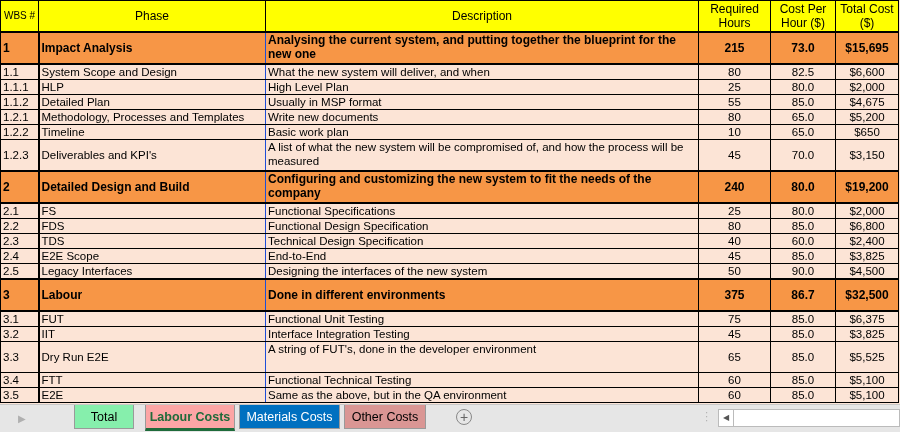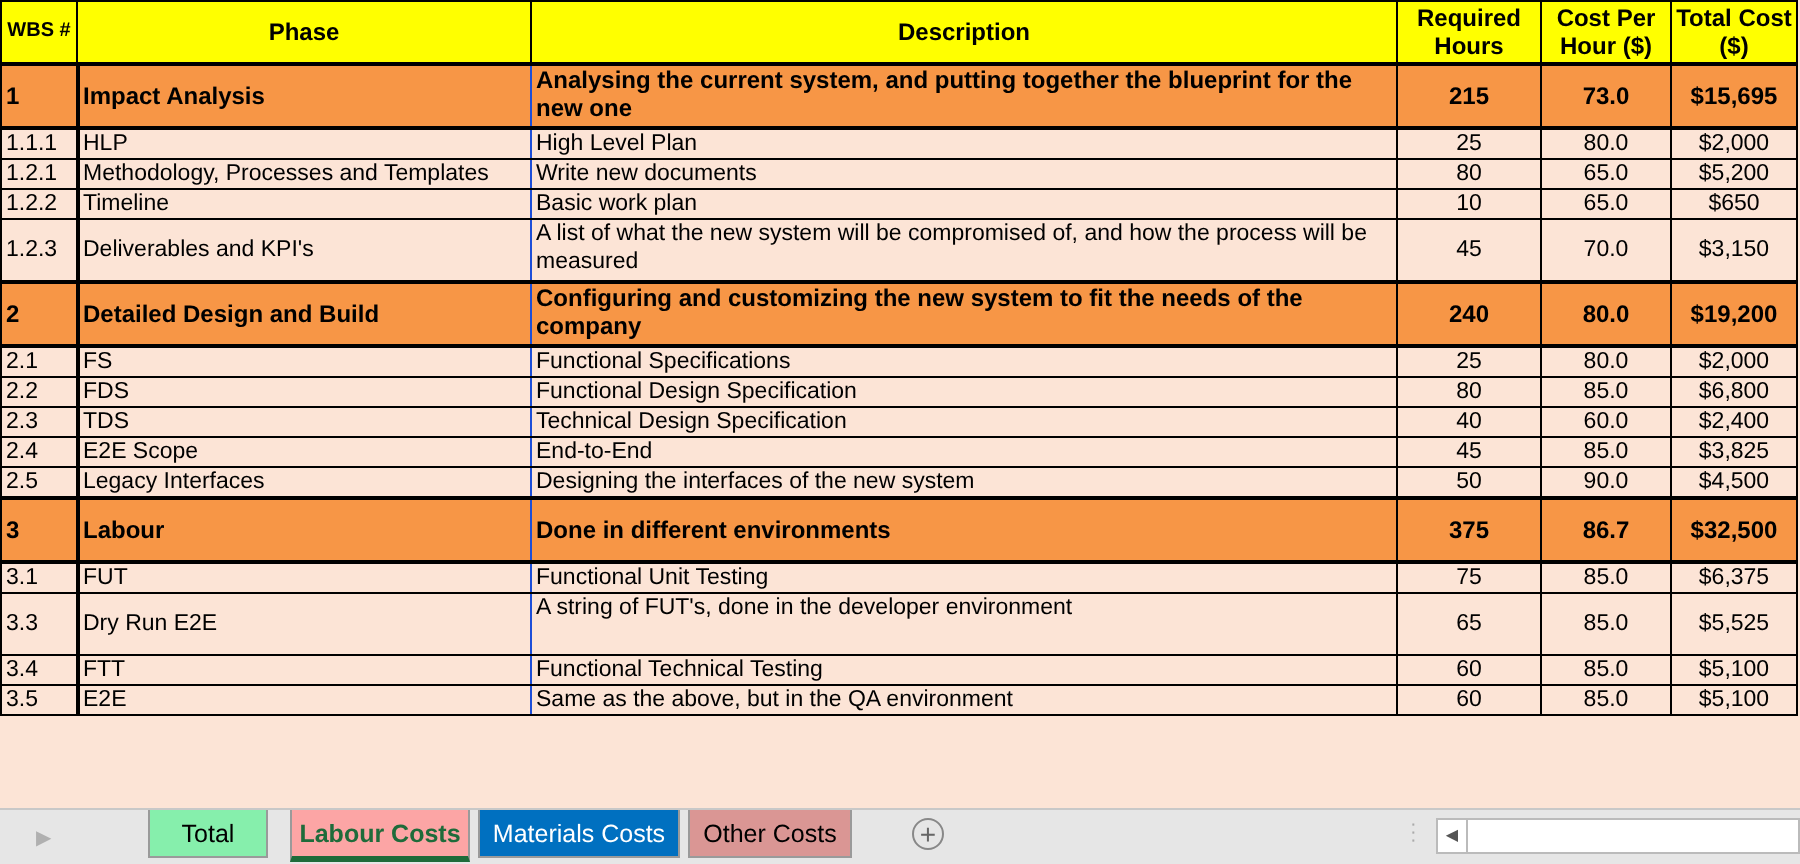--- a/index.html
+++ b/index.html
@@ -1,20 +1,20 @@
 <!DOCTYPE html>
 <html><head>
 <meta charset="utf-8">
 <style>
   html, body { margin:0; padding:0; }
   body { width:900px; height:432px; overflow:hidden; background:#fff; font-family:"Liberation Sans", sans-serif; position:relative; }
   .sheet { position:absolute; left:0; top:0; width:900px; height:404px; overflow:hidden; background:#fce4d6; }
   table { border-collapse:collapse; table-layout:fixed; width:898px; font-size:11.5px; color:#000; }
   td, th { border:1px solid #000; padding:0 2px; overflow:hidden; white-space:nowrap; line-height:14px; }
-  thead th { background:#ffff00; font-weight:bold; font-size:12px; height:30px; text-align:center; border-bottom:2px solid #000; line-height:14px; }
+  thead th { background:#ffff00; font-weight:normal; font-size:12px; height:30px; text-align:center; border-bottom:2px solid #000; line-height:14px; }
   thead th.wbs { font-size:10px; }
   tr.phase td { background:#f79646; font-weight:bold; font-size:12px; border-bottom:2px solid #000; border-top:2px solid #000; }
   tr.task td { background:#fce4d6; height:14px; }
   tr.tall td { height:30px; }
   tr.phase td { height:30px; }
   td.desc-wrap { white-space:normal; line-height:14px; vertical-align:top;margin-top:17px; }
   td.num { text-align:center; }
   td.money { text-align:center; }
   tr.phase td.num, tr.phase td.money { vertical-align:middle; }
   col.c-wbs { width:38px; }
@@ -63,26 +63,42 @@
     <tbody id="rows">
         <tr class="phase">
           <td class="wbscol">1</td>
           <td class="phasecol">Impact Analysis</td>
           <td class="desc-wrap">Analysing the current system, and putting together the blueprint for the new one</td>
           <td class="num">215</td>
           <td class="num">73.0</td>
           <td class="money">$15,695</td>
         </tr>
         <tr class="task">
+          <td class="wbscol">1.1</td>
+          <td class="phasecol">System Scope and Design</td>
+          <td>What the new system will deliver, and when</td>
+          <td class="num">80</td>
+          <td class="num">82.5</td>
+          <td class="money">$6,600</td>
+        </tr>
+        <tr class="task">
           <td class="wbscol">1.1.1</td>
           <td class="phasecol">HLP</td>
           <td>High Level Plan</td>
           <td class="num">25</td>
           <td class="num">80.0</td>
           <td class="money">$2,000</td>
+        </tr>
+        <tr class="task">
+          <td class="wbscol">1.1.2</td>
+          <td class="phasecol">Detailed Plan</td>
+          <td>Usually in MSP format</td>
+          <td class="num">55</td>
+          <td class="num">85.0</td>
+          <td class="money">$4,675</td>
         </tr>
         <tr class="task">
           <td class="wbscol">1.2.1</td>
           <td class="phasecol">Methodology, Processes and Templates</td>
           <td>Write new documents</td>
           <td class="num">80</td>
           <td class="num">65.0</td>
           <td class="money">$5,200</td>
         </tr>
         <tr class="task">
@@ -157,20 +173,28 @@
           <td class="num">86.7</td>
           <td class="money">$32,500</td>
         </tr>
         <tr class="task">
           <td class="wbscol">3.1</td>
           <td class="phasecol">FUT</td>
           <td>Functional Unit Testing</td>
           <td class="num">75</td>
           <td class="num">85.0</td>
           <td class="money">$6,375</td>
+        </tr>
+        <tr class="task">
+          <td class="wbscol">3.2</td>
+          <td class="phasecol">IIT</td>
+          <td>Interface Integration Testing</td>
+          <td class="num">45</td>
+          <td class="num">85.0</td>
+          <td class="money">$3,825</td>
         </tr>
         <tr class="task tall">
           <td class="wbscol">3.3</td>
           <td class="phasecol">Dry Run E2E</td>
           <td class="desc-wrap">A string of FUT's, done in the developer environment</td>
           <td class="num">65</td>
           <td class="num">85.0</td>
           <td class="money">$5,525</td>
         </tr>
         <tr class="task">

